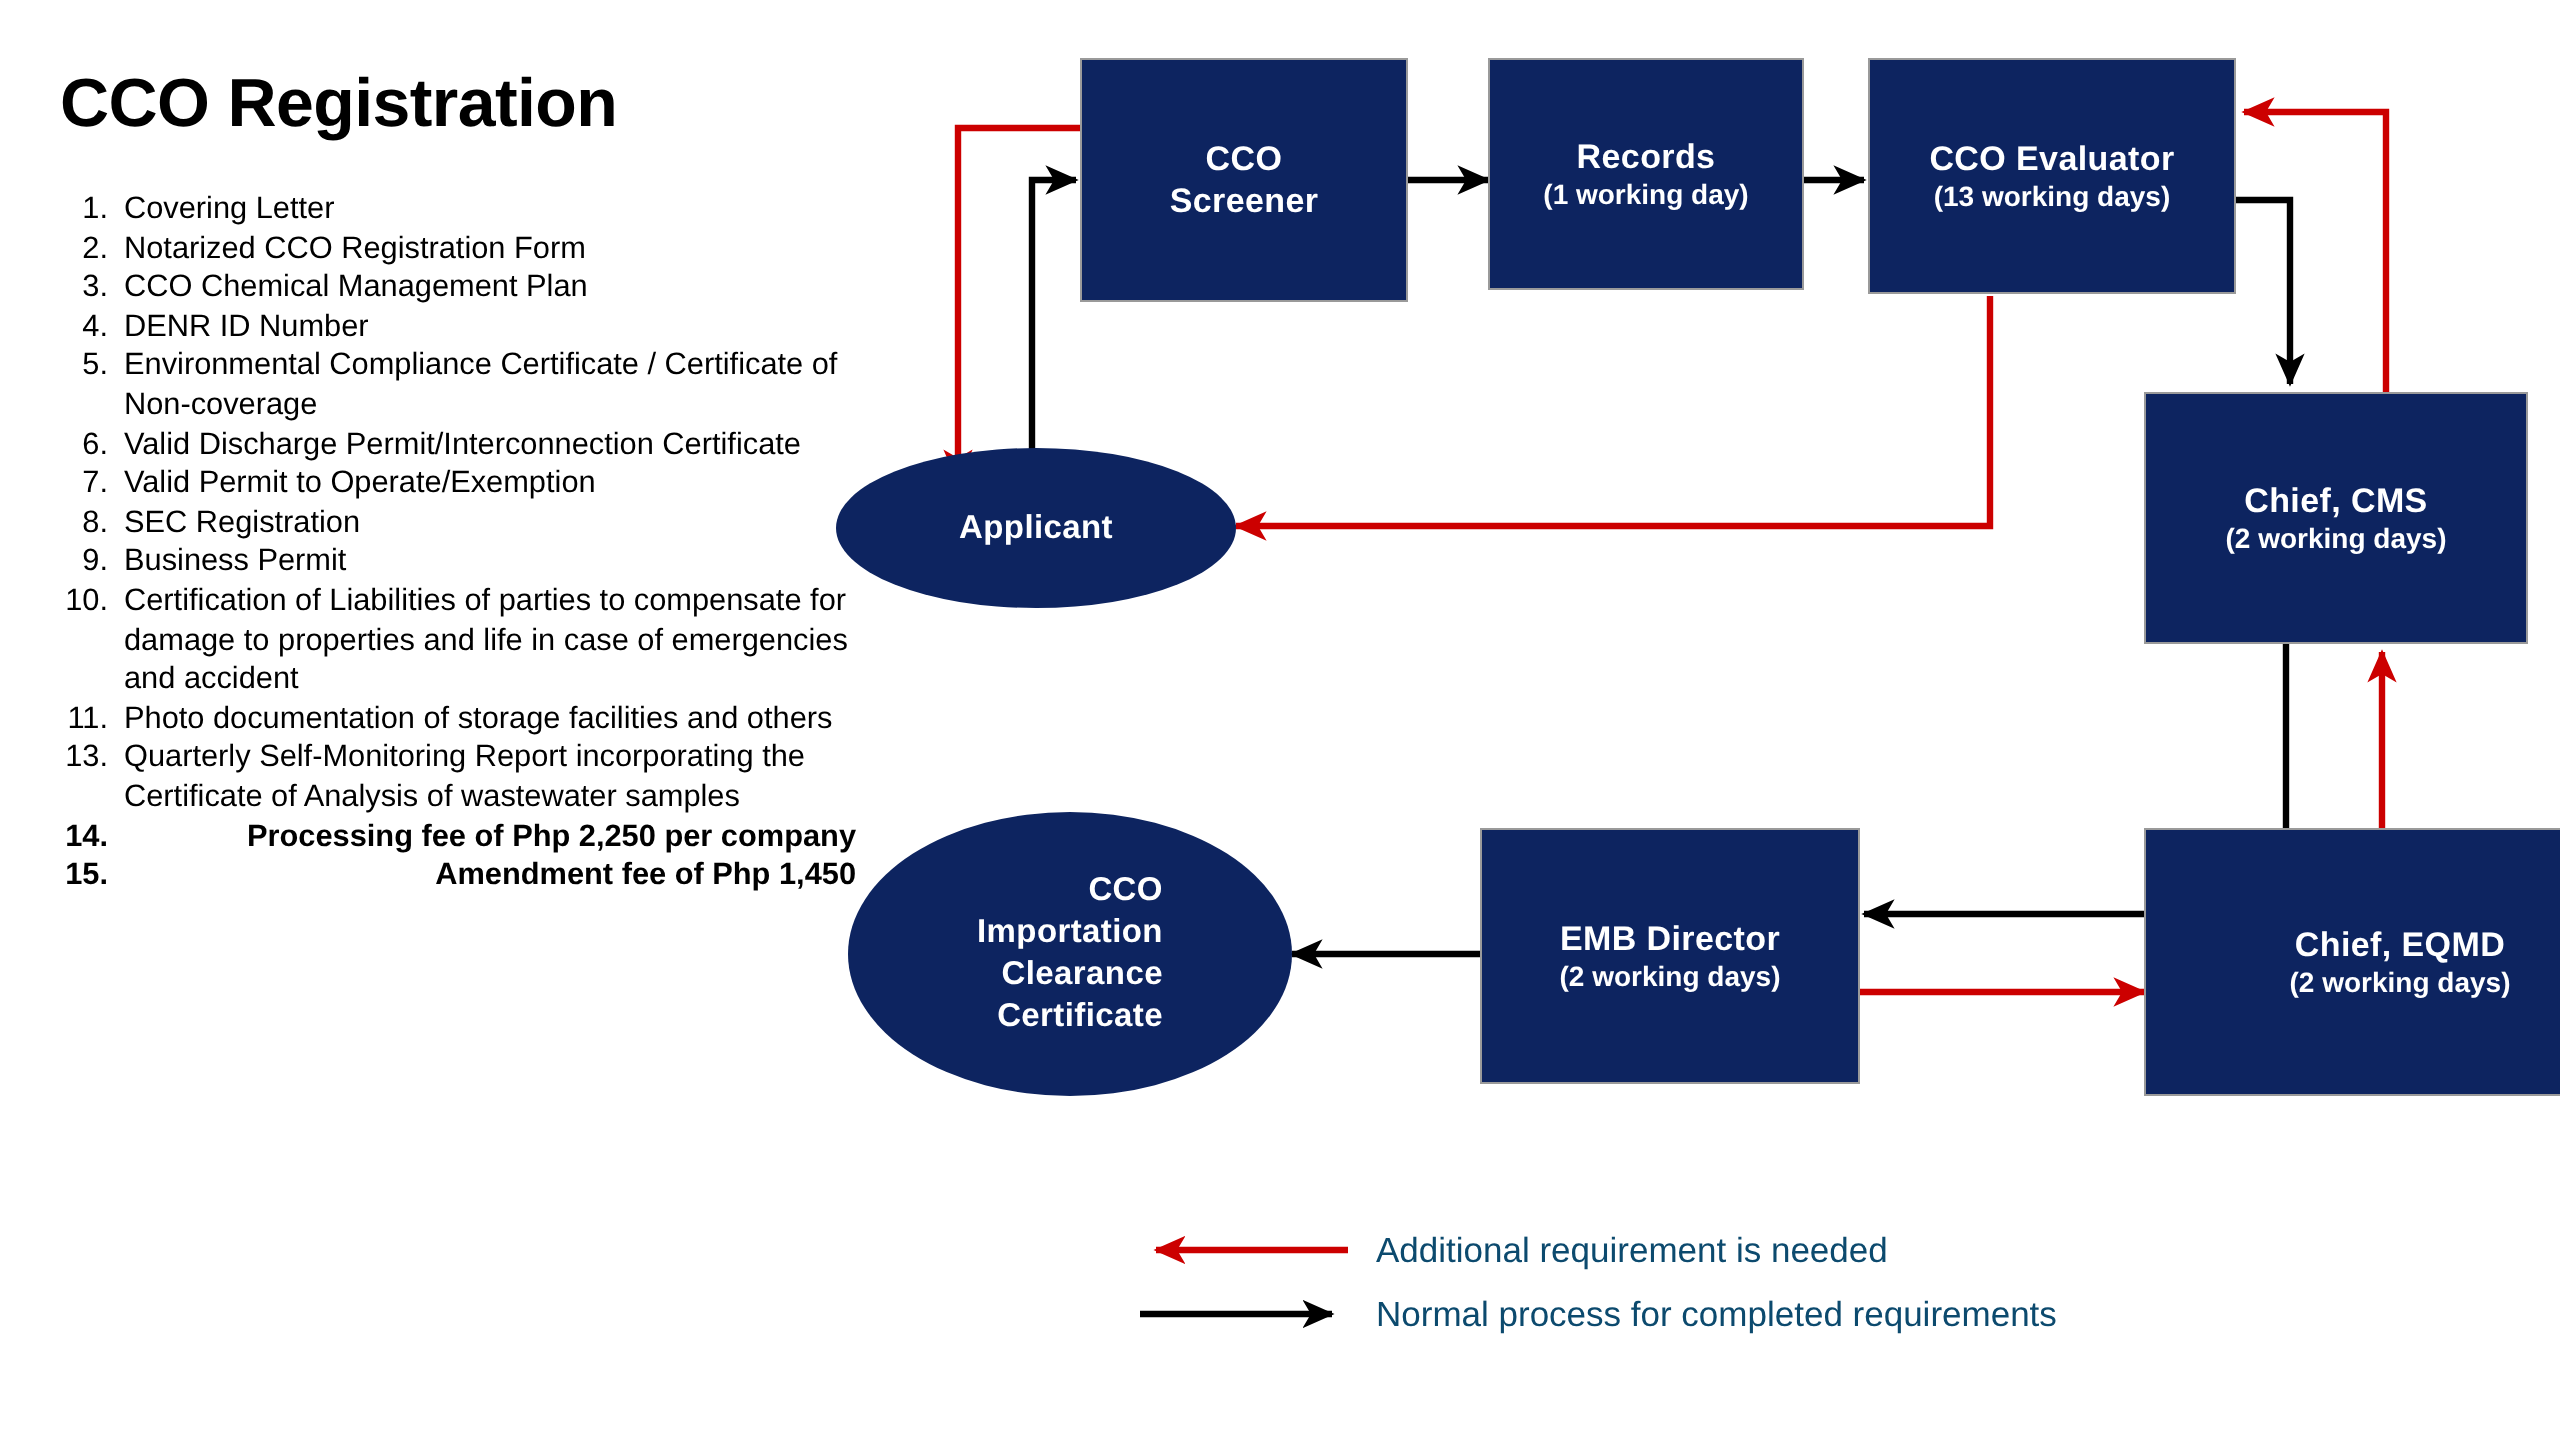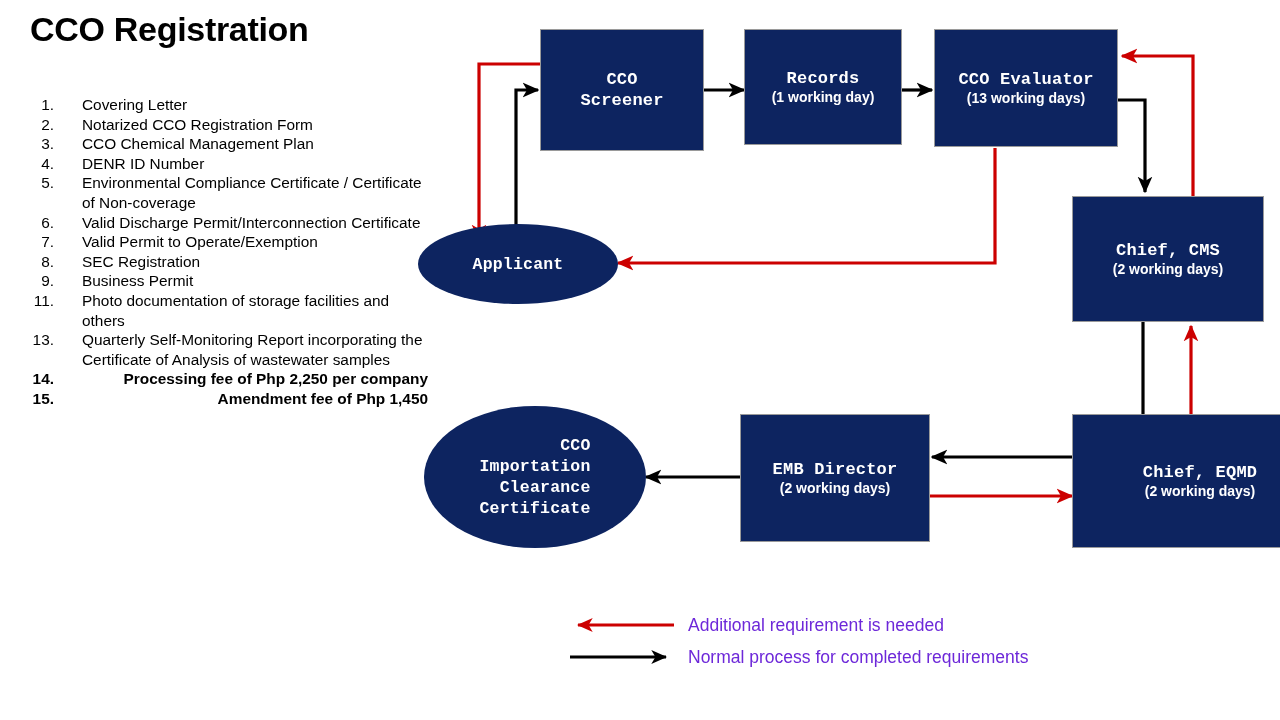--- a/index.html
+++ b/index.html
@@ -14,21 +14,21 @@
     position: relative;
     overflow: hidden;
     font-family: "Liberation Sans", sans-serif;
     color: #000000;
   }
 
   
   #page-title {
     position: absolute;
     left: 30px;
-    top: 10px;
+    top: 33px;
     font-size: 34px;
     font-weight: bold;
     letter-spacing: -0.3px;
     color: #000000;
     white-space: nowrap;
   }
 
   #requirements-list {
     position: absolute;
     left: 28px;
@@ -44,21 +44,20 @@
   }
   .req-num {
     width: 34px;
     flex: 0 0 34px;
     text-align: right;
     padding-right: 8px;
     box-sizing: border-box;
   }
   .req-text {
     flex: 1 1 auto;
-    margin-left: 20px;
   }
   .req-item.bold .req-num,
   .req-item.bold .req-text {
     font-weight: bold;
     text-align: right;
   }
 
   
   #flowchart {
     position: absolute;
@@ -92,21 +91,20 @@
   }
   .node.ellipse {
     border-radius: 50%;
     border: none;
   }
   .node-title {
     font-size: 17px;
     font-weight: bold;
     line-height: 21px;
     letter-spacing: 0.2px;
-    font-family: Liberation Mono, monospace;
   }
   .node-sub {
     font-size: 14px;
     font-weight: bold;
     line-height: 17px;
   }
   .node.ellipse .node-title {
     font-size: 16.5px;
     line-height: 21px;
     text-align: right;
@@ -125,21 +123,21 @@
     left: 0;
     height: 30px;
     display: flex;
     align-items: center;
   }
   .legend-label {
     position: absolute;
     left: 148px;
     font-size: 17.5px;
     line-height: 22px;
-    color: #6d28d9;
+    color: #0c4a6e;
     white-space: nowrap;
   }
   .legend-svg {
     position: absolute;
     left: 22px;
     top: 0;
   }
 </style>
 </head>
 <body>
@@ -175,20 +173,24 @@
       <span class="req-num">7.</span>
       <span class="req-text">Valid Permit to Operate/Exemption</span>
     </li>
     <li class="req-item">
       <span class="req-num">8.</span>
       <span class="req-text">SEC Registration</span>
     </li>
     <li class="req-item">
       <span class="req-num">9.</span>
       <span class="req-text">Business Permit</span>
+    </li>
+    <li class="req-item">
+      <span class="req-num">10.</span>
+      <span class="req-text">Certification of Liabilities of parties to compensate for damage to properties and life in case of emergencies and accident</span>
     </li>
     <li class="req-item">
       <span class="req-num">11.</span>
       <span class="req-text">Photo documentation of storage facilities and others</span>
     </li>
     <li class="req-item">
       <span class="req-num">13.</span>
       <span class="req-text">Quarterly Self-Monitoring Report incorporating the Certificate of Analysis of wastewater samples</span>
     </li>
     <li class="req-item bold">

